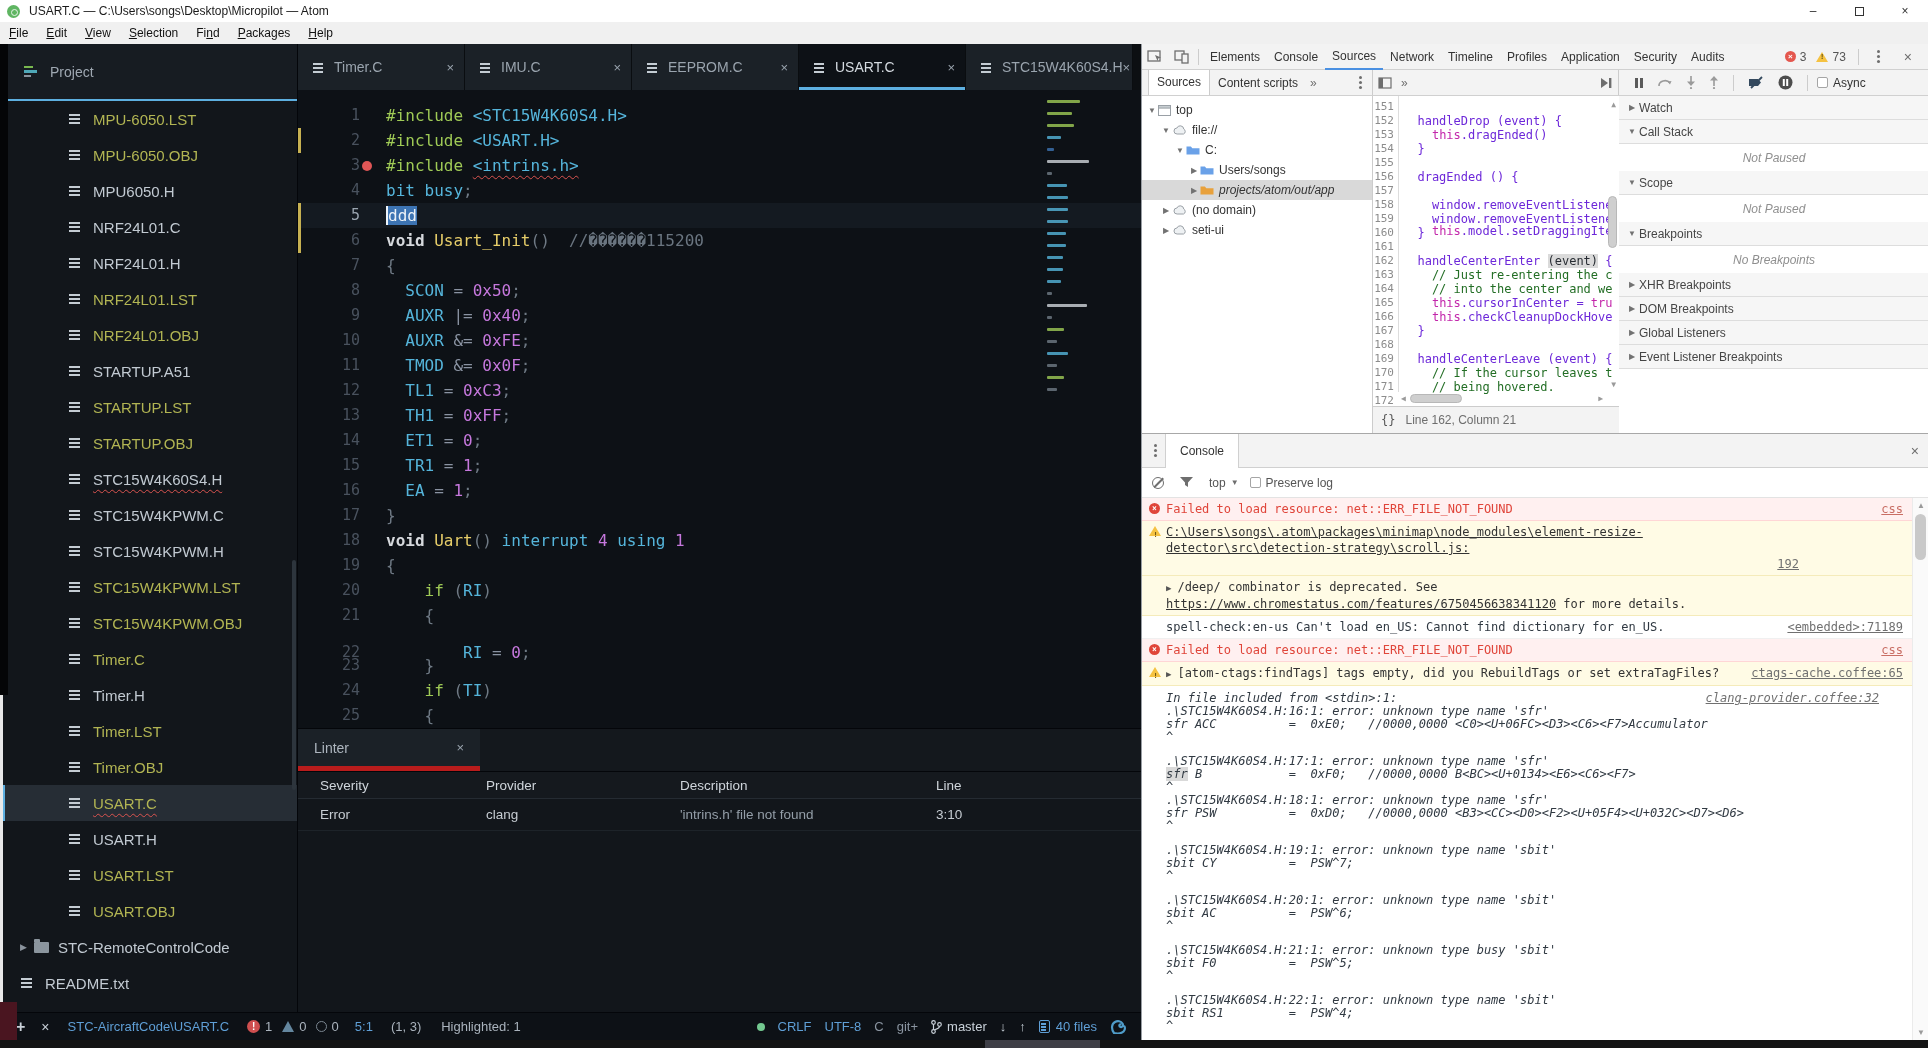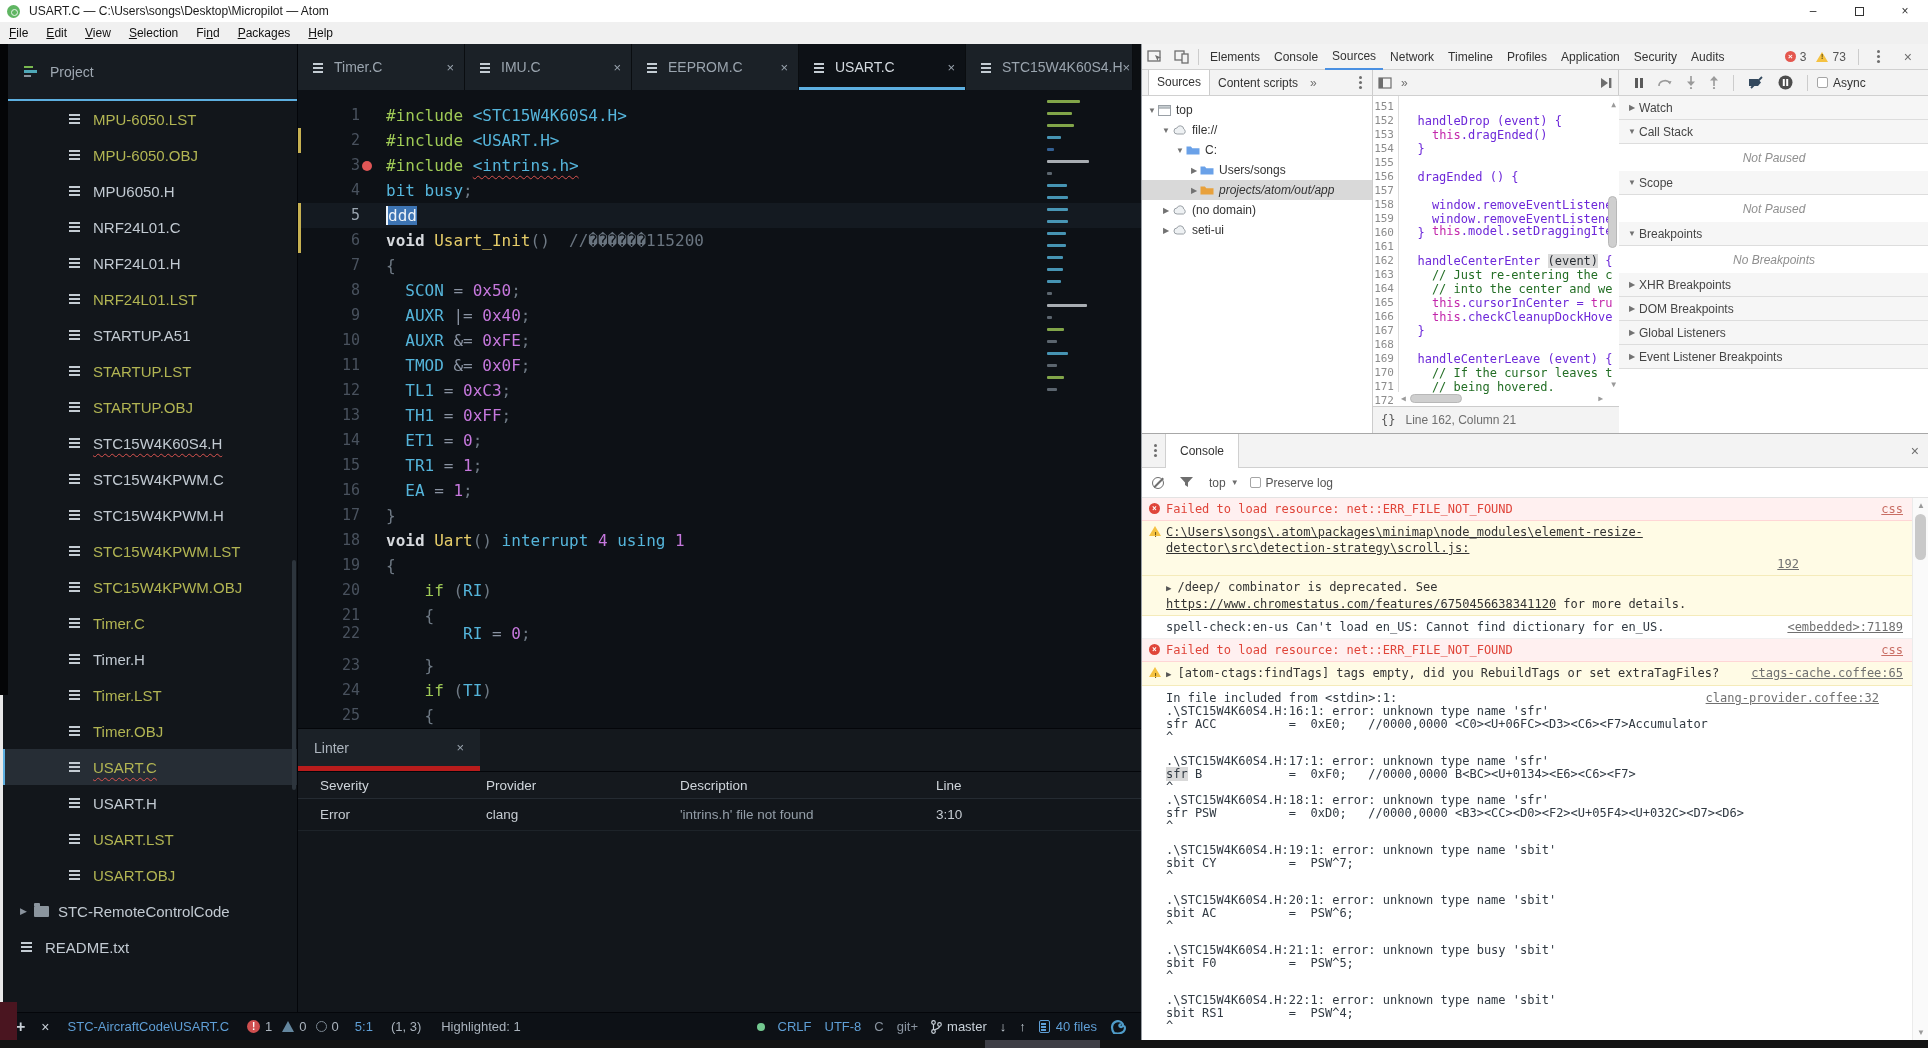--- a/index.html
+++ b/index.html
@@ -190,21 +190,21 @@
   .mi-err{position:absolute;left:7px;top:5px;width:11px;height:11px;border-radius:50%;background:#e0453a;color:#fff;
           font-size:8px;line-height:11px;text-align:center;font-weight:bold;}
   .mi-warn{position:absolute;left:7px;top:5px;width:0;height:0;border-left:6px solid transparent;
            border-right:6px solid transparent;border-bottom:10px solid #f5c242;}
   .mi-warn::after{content:"!";position:absolute;left:-1.5px;top:1px;font-size:7px;font-weight:bold;color:#59470c;}
   .m-exp{font-size:9px;color:#555;margin-right:6px;}
   .mlink{position:absolute;right:26px;top:3px;color:#707070;text-decoration:underline;}
   .m.err .mlink{color:#c96e64;}
   .linkline{text-align:right;}
   .cp-u{text-decoration:underline;}
-  .bl{height:13px;white-space:pre;position:relative;}
+  .bl{height:13px;white-space:pre;position:relative;font-style:italic;}
   .bl.blank{height:11px;}
   .cp-hl{background:#d9d9d9;}
   .con-sb{position:absolute;right:0;top:64px;bottom:0;width:17px;background:#fafafa;border-left:1px solid #ebebeb;}
   .con-sb .arr{position:absolute;left:4px;color:#9a9a9a;font-size:8px;}
   .con-sb .thumb{position:absolute;left:2px;top:16px;width:11px;height:46px;background:#c9c9c9;border-radius:6px;}
 
   
   .art-black{position:absolute;left:0;top:44px;width:8px;height:651px;background:#040507;}
   .art-white{position:absolute;left:0;top:695px;width:3px;height:310px;background:#e9e9e9;}
   .art-maroon{position:absolute;left:0;top:1002px;width:17px;height:38px;background:#4a1520;}
@@ -280,20 +280,26 @@
             <span class="ficon">
               <i></i>
             </span>
             <span class="tlabel">NRF24L01.H</span>
           </div>
           <div class="titem mod">
             <span class="ficon">
               <i></i>
             </span>
             <span class="tlabel">NRF24L01.LST</span>
+          </div>
+          <div class="titem mod">
+            <span class="ficon">
+              <i></i>
+            </span>
+            <span class="tlabel">NRF24L01.OBJ</span>
           </div>
           <div class="titem">
             <span class="ficon">
               <i></i>
             </span>
             <span class="tlabel">STARTUP.A51</span>
           </div>
           <div class="titem mod">
             <span class="ficon">
               <i></i>
@@ -452,21 +458,21 @@
         <div class="eline" style="top: 288px;"><span class="gut-n" style="top: 0px;">12</span><span class="code"><span class="tk-pl">  </span><span class="tk-va">TL1</span><span class="tk-op"> = </span><span class="tk-nu">0xC3</span><span class="tk-pu">;</span></span></div>
         <div class="eline" style="top: 313px;"><span class="gut-n" style="top: 0px;">13</span><span class="code"><span class="tk-pl">  </span><span class="tk-va">TH1</span><span class="tk-op"> = </span><span class="tk-nu">0xFF</span><span class="tk-pu">;</span></span></div>
         <div class="eline" style="top: 338px;"><span class="gut-n" style="top: 0px;">14</span><span class="code"><span class="tk-pl">  </span><span class="tk-va">ET1</span><span class="tk-op"> = </span><span class="tk-nu">0</span><span class="tk-pu">;</span></span></div>
         <div class="eline" style="top: 363px;"><span class="gut-n" style="top: 0px;">15</span><span class="code"><span class="tk-pl">  </span><span class="tk-va">TR1</span><span class="tk-op"> = </span><span class="tk-nu">1</span><span class="tk-pu">;</span></span></div>
         <div class="eline" style="top: 388px;"><span class="gut-n" style="top: 0px;">16</span><span class="code"><span class="tk-pl">  </span><span class="tk-va">EA</span><span class="tk-op"> = </span><span class="tk-nu">1</span><span class="tk-pu">;</span></span></div>
         <div class="eline" style="top: 413px;"><span class="gut-n" style="top: 0px;">17</span><span class="code"><span class="tk-pu">}</span></span></div>
         <div class="eline" style="top: 438px;"><span class="gut-n" style="top: 0px;">18</span><span class="code"><span class="tk-kwb">void</span><span class="tk-pl"> </span><span class="tk-fn">Uart</span><span class="tk-pu">()</span><span class="tk-pl"> </span><span class="tk-kw2">interrupt</span><span class="tk-pl"> </span><span class="tk-nu">4</span><span class="tk-pl"> </span><span class="tk-kw2">using</span><span class="tk-pl"> </span><span class="tk-nu">1</span></span></div>
         <div class="eline" style="top: 463px;"><span class="gut-n" style="top: 0px;">19</span><span class="code"><span class="tk-pu">{</span></span></div>
         <div class="eline" style="top: 488px;"><span class="gut-n" style="top: 0px;">20</span><span class="code"><span class="tk-pl">    </span><span class="tk-kw">if</span><span class="tk-pl"> </span><span class="tk-pu">(</span><span class="tk-va">RI</span><span class="tk-pu">)</span></span></div>
         <div class="eline" style="top: 513px;"><span class="gut-n" style="top: 0px;">21</span><span class="code"><span class="tk-pl">    </span><span class="tk-pu">{</span></span></div>
-        <div class="eline" style="top: 531px;"><span class="gut-n" style="top: 0px;">22</span><span class="code"><span class="tk-pl">        </span><span class="tk-va">RI</span><span class="tk-op"> = </span><span class="tk-nu">0</span><span class="tk-pu">;</span></span></div>
+        <div class="eline" style="top: 550px;"><span class="gut-n" style="top: 0px;">22</span><span class="code"><span class="tk-pl">        </span><span class="tk-va">RI</span><span class="tk-op"> = </span><span class="tk-nu">0</span><span class="tk-pu">;</span></span></div>
         <div class="eline" style="top: 563px;"><span class="gut-n" style="top: 0px;">23</span><span class="code"><span class="tk-pl">    </span><span class="tk-pu">}</span></span></div>
         <div class="eline" style="top: 588px;"><span class="gut-n" style="top: 0px;">24</span><span class="code"><span class="tk-pl">    </span><span class="tk-kw">if</span><span class="tk-pl"> </span><span class="tk-pu">(</span><span class="tk-va">TI</span><span class="tk-pu">)</span></span></div>
         <div class="eline" style="top: 613px;"><span class="gut-n" style="top: 0px;">25</span><span class="code"><span class="tk-pl">    </span><span class="tk-pu">{</span></span></div>
         <div class="minimap">
           <span class="mbar" style="top: 0px; left: 2px; width: 32.75px; background: rgb(159, 202, 86);"></span>
           <span class="mbar" style="top: 12px; left: 2px; width: 24.7px; background: rgb(159, 202, 86);"></span>
           <span class="mbar" style="top: 24px; left: 2px; width: 27px; background: rgb(159, 202, 86);"></span>
           <span class="mbar" style="top: 36px; left: 2px; width: 14.35px; background: rgb(85, 181, 219);"></span>
           <span class="mbar" style="top: 48px; left: 2px; width: 7.45px; background: rgb(61, 116, 179);"></span>
           <span class="mbar" style="top: 60px; left: 2px; width: 41.95px; background: rgb(208, 212, 217);"></span>

